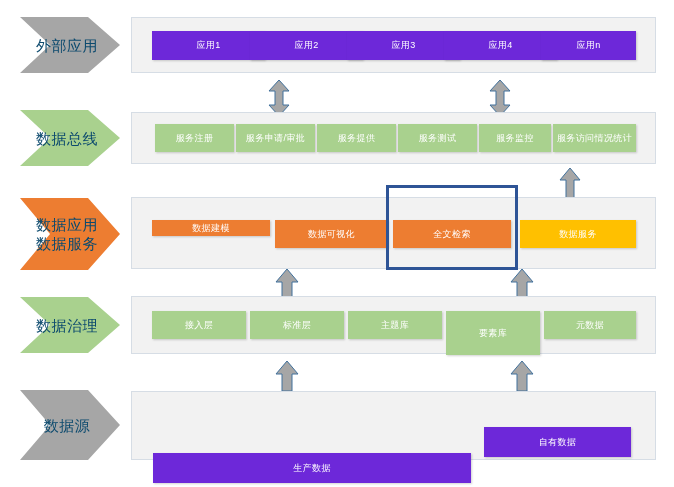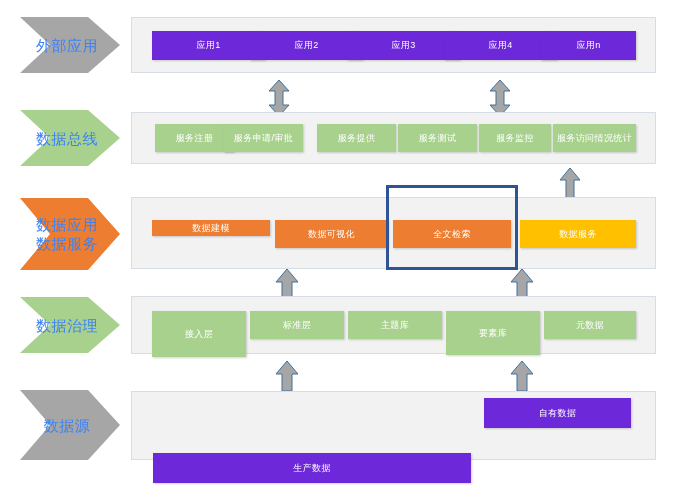--- a/index.html
+++ b/index.html
@@ -34,21 +34,21 @@
     left: 0; top: 0;
     width: 100%;
     height: 100%;
     clip-path: polygon(0% 0%, 68% 0%, 100% 50%, 68% 100%, 0% 100%, 30% 50%);
   }
   .chevron .ctext {
     position: relative;
     z-index: 2;
     width: 100%;
     text-align: center;
-    color: #3b82f6;
+    color: #0c4a6e;
     font-size: 15px;
     line-height: 19px;
     font-weight: 400;
     letter-spacing: 0.5px;
     padding-right: 6px;
     box-sizing: border-box;
   }
   .chevron .ctext div { white-space: nowrap; }
 
   
@@ -128,21 +128,21 @@
   <div class="chevron" style="left:20px; top:110px; width:100px; height:56px;">
     <div class="shape" style="background:#a9d18e;"></div>
     <div class="ctext">
       <div>数据总线</div>
     </div>
   </div>
 
   <div class="panel" style="left:131px; top:112px; width:525px; height:52px;"></div>
 
   <div class="cell green" style="left:155px; top:124px; width:79px; height:28px;">服务注册</div>
-  <div class="cell green" style="left:224px; top:124px; width:79px; height:28px;">服务申请/审批</div>
+  <div class="cell green" style="left:236px; top:124px; width:79px; height:28px;">服务申请/审批</div>
   <div class="cell green" style="left:317px; top:124px; width:79px; height:28px;">服务提供</div>
   <div class="cell green" style="left:398px; top:124px; width:79px; height:28px;">服务测试</div>
   <div class="cell green" style="left:479px; top:124px; width:72px; height:28px;">服务监控</div>
   <div class="cell green" style="left:553px; top:124px; width:83px; height:28px;">服务访问情况统计</div>
 
   <div class="arrow" style="left:558px; top:167px; width:24px; height:50px;">
     <svg width="24" height="50" viewBox="0 0 24 50">
       <polygon points="12,1 22,13 16,13 16,37 22,37 12,49 2,37 8,37 8,13 2,13" fill="#a6a6a6" stroke="#41719c" stroke-width="1"></polygon>
     </svg>
   </div>
@@ -178,21 +178,21 @@
 
   <div class="chevron" style="left:20px; top:297px; width:100px; height:56px;">
     <div class="shape" style="background:#a9d18e;"></div>
     <div class="ctext">
       <div>数据治理</div>
     </div>
   </div>
 
   <div class="panel" style="left:131px; top:296px; width:525px; height:58px;"></div>
 
-  <div class="cell green" style="left:152px; top:311px; width:94px; height:46px;">接入层</div>
+  <div class="cell green" style="left:152px; top:311px; width:94px; height:28px;">接入层</div>
   <div class="cell green" style="left:250px; top:311px; width:94px; height:28px;">标准层</div>
   <div class="cell green" style="left:348px; top:311px; width:94px; height:28px;">主题库</div>
   <div class="cell green" style="left:446px; top:311px; width:94px; height:44px;">要素库</div>
   <div class="cell green" style="left:544px; top:311px; width:92px; height:28px;">元数据</div>
 
   <div class="arrow" style="left:275px; top:360px; width:24px; height:32px;">
     <svg width="24" height="32" viewBox="0 0 24 32">
       <polygon points="12,1 23,14 17,14 17,31 7,31 7,14 1,14" fill="#a6a6a6" stroke="#41719c" stroke-width="1"></polygon>
     </svg>
   </div>
@@ -206,15 +206,15 @@
   <div class="chevron" style="left:20px; top:390px; width:100px; height:70px;">
     <div class="shape" style="background:#a6a6a6;"></div>
     <div class="ctext">
       <div>数据源</div>
     </div>
   </div>
 
   <div class="panel" style="left:131px; top:391px; width:525px; height:69px;"></div>
 
   <div class="cell gray" style="left:153px; top:411px; width:318px; height:30px;margin-top:42px;">生产数据</div>
-  <div class="cell gray" style="left:484px; top:398px; width:147px; height:30px;">自有数据</div>
+  <div class="cell gray" style="left:484px; top:427px; width:147px; height:30px;">自有数据</div>
 
 </div>
 
 </body></html>

